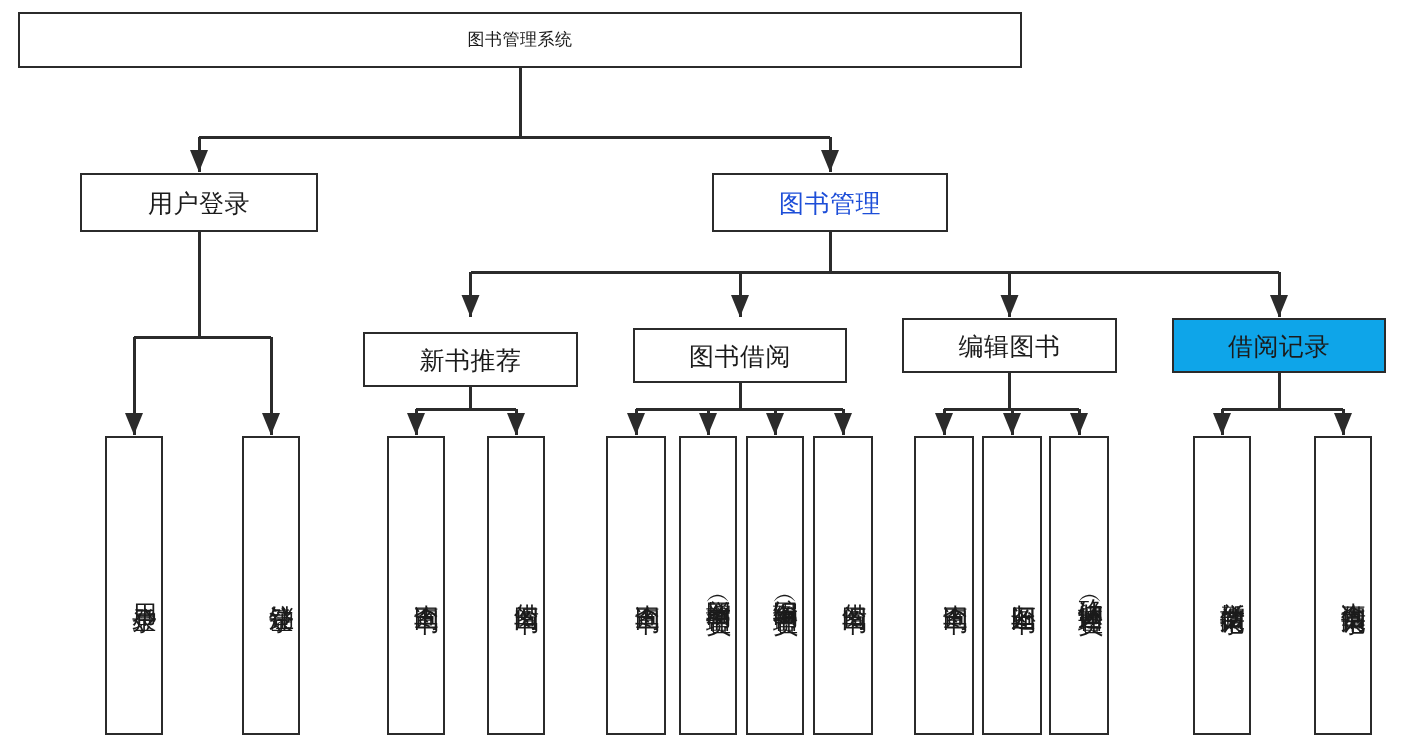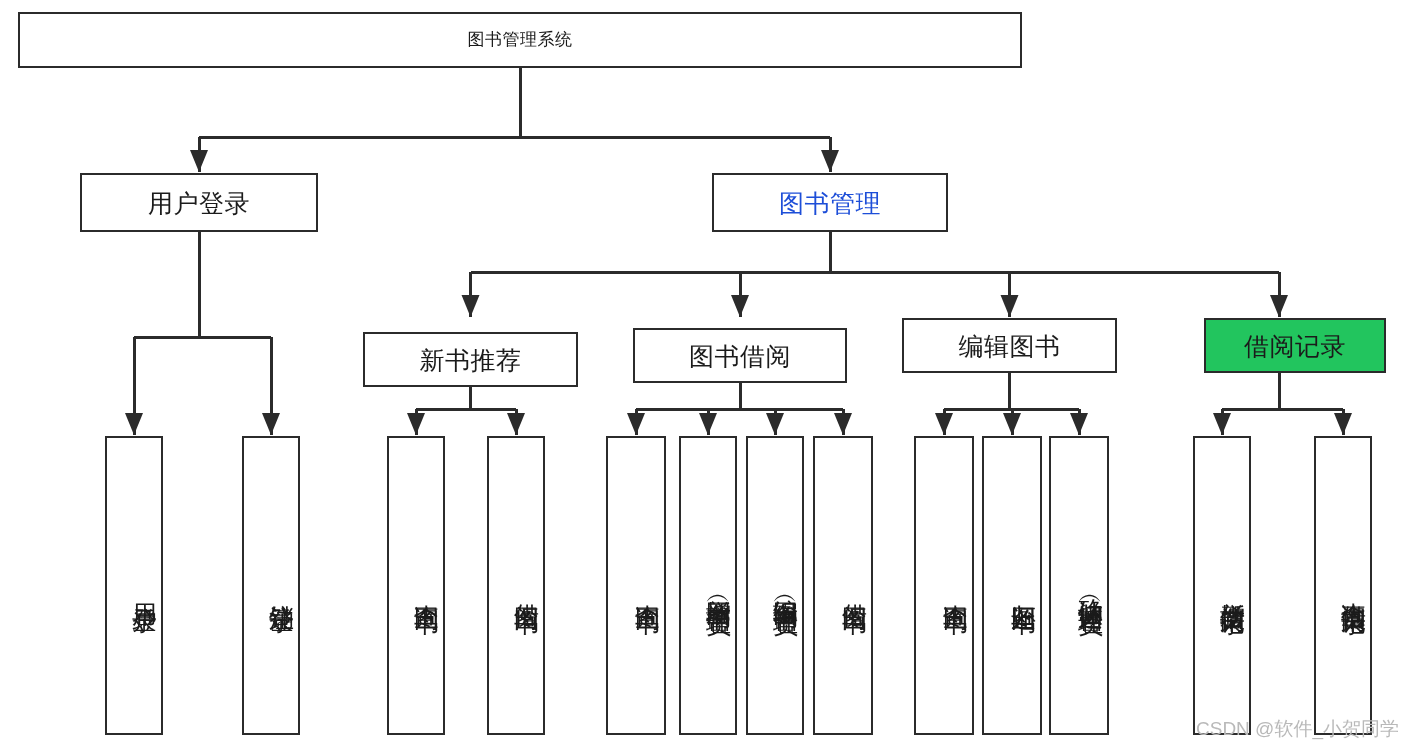--- a/index.html
+++ b/index.html
@@ -137,21 +137,21 @@
       </div>
       <div class="node h" style="left: 363px; top: 318px; width: 215px; height: 55px; border-color: rgb(43, 43, 43); background: rgb(255, 255, 255); color: rgb(27, 27, 27); margin-top: 14px;">
         <span>新书推荐</span>
       </div>
       <div class="node h" style="left: 633px; top: 328px; width: 214px; height: 55px; border-color: rgb(43, 43, 43); background: rgb(255, 255, 255); color: rgb(27, 27, 27);">
         <span>图书借阅</span>
       </div>
       <div class="node h" style="left: 902px; top: 318px; width: 215px; height: 55px; border-color: rgb(43, 43, 43); background: rgb(255, 255, 255); color: rgb(27, 27, 27);">
         <span>编辑图书</span>
       </div>
-      <div class="node h" style="left: 1204px; top: 318px; width: 182px; height: 55px; border-color: rgb(43, 43, 43); background: #22c55e; color: rgb(27, 27, 27);">
+      <div class="node h" style="left: 1172px; top: 318px; width: 214px; height: 55px; border-color: rgb(43, 43, 43); background: #0ea5e9; color: rgb(27, 27, 27);">
         <span>借阅记录</span>
       </div>
       <div class="node v" style="left: 105px; top: 436px; width: 58px; height: 299px; border-color: rgb(43, 43, 43); background: rgb(255, 255, 255); color: rgb(27, 27, 27);">
         <span>用户登录</span>
       </div>
       <div class="node v" style="left: 242px; top: 436px; width: 58px; height: 299px; border-color: rgb(43, 43, 43); background: rgb(255, 255, 255); color: rgb(27, 27, 27);">
         <span>注销登录</span>
       </div>
       <div class="node v" style="left: 387px; top: 436px; width: 58px; height: 299px; border-color: rgb(43, 43, 43); background: rgb(255, 255, 255); color: rgb(27, 27, 27);">
         <span>查询图书</span>
@@ -180,14 +180,13 @@
       <div class="node v topal" style="left: 1049px; top: 436px; width: 60px; height: 299px; border-color: rgb(43, 43, 43); background: rgb(255, 255, 255); color: rgb(27, 27, 27);">
         <span>确认归还（管理员）</span>
       </div>
       <div class="node v" style="left: 1193px; top: 436px; width: 58px; height: 299px; border-color: rgb(43, 43, 43); background: rgb(255, 255, 255); color: rgb(27, 27, 27);">
         <span>新增借阅记录</span>
       </div>
       <div class="node v" style="left: 1314px; top: 436px; width: 58px; height: 299px; border-color: rgb(43, 43, 43); background: rgb(255, 255, 255); color: rgb(27, 27, 27);">
         <span>查询借阅记录</span>
       </div>
     </div>
-  <div class="watermark" style="left:1196px; top:716px;">CSDN @软件_小贺同学</div>
 </div>
 
 </body></html>

